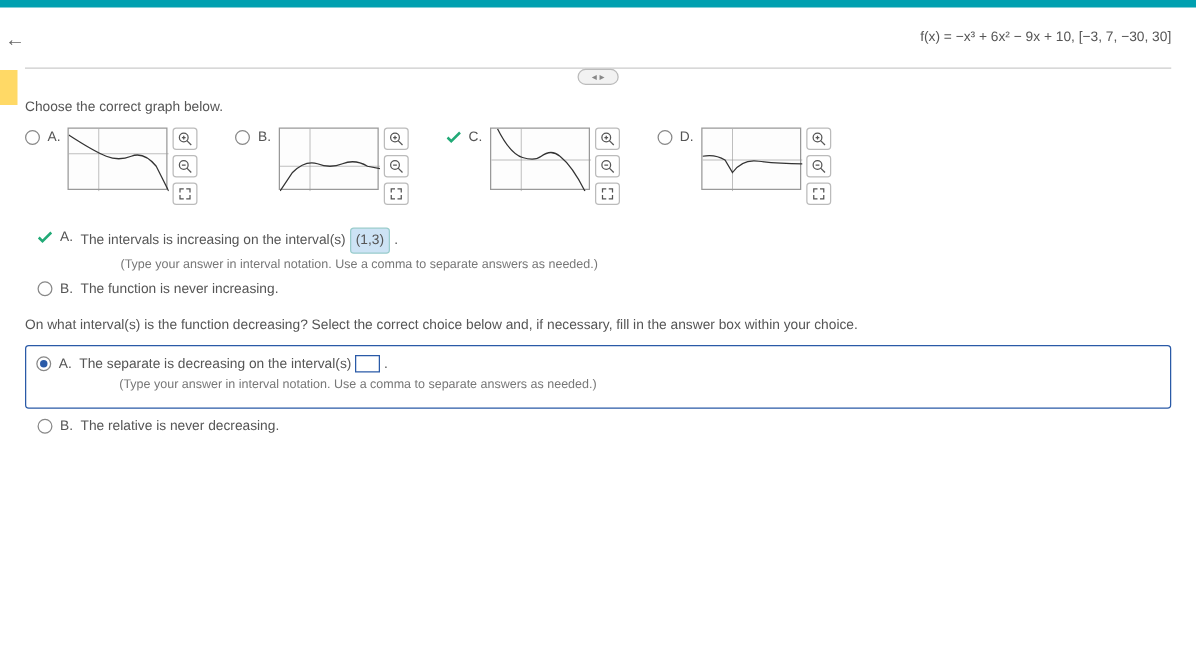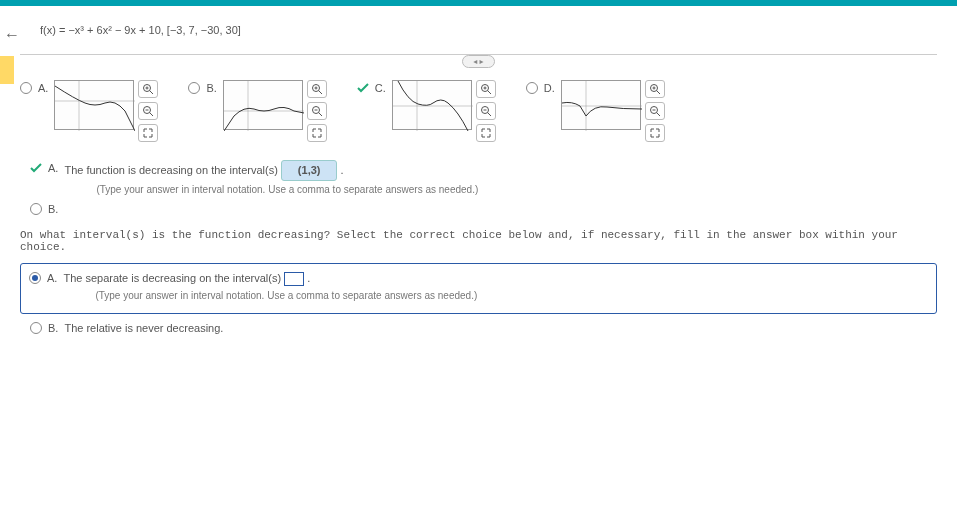--- a/index.html
+++ b/index.html
@@ -2,57 +2,58 @@
 <html><head>
   <meta charset="utf-8">
   <style>
     * { margin: 0; padding: 0; box-sizing: border-box; }
     body { font-family: Arial, sans-serif; font-size: 11px; color: #333; background: #fff; width: 957px; height: 522px; position: relative; overflow: hidden; }
     .top-bar { height: 6px; background: #00a0b0; }
     .container { padding: 8px 20px; position: relative; }
     .back-arrow { position: absolute; left: 4px; top: 18px; font-size: 16px; color: #666; cursor: pointer; }
     .question-text { color: #555; line-height: 1.3; margin-bottom: 10px; }
     .yellow-bar { position: absolute; left: 0; top: 50px; width: 14px; height: 28px; background: #ffd966; }
-    .formula { margin: 10px 0 16px 20px; color: #555; }
+    .formula { margin: 10px 0 16px 20px; color: #555; text-align: right; }
     .divider-top { border-bottom: 1px solid #ccc; margin-bottom: 12px; margin-top: 18px; }
     .pager { display: flex; align-items: center; justify-content: center; position: relative; top: -12px; }
     .pager-btn { border: 1px solid #bbb; border-radius: 10px; background: #f2f2f2; padding: 1px 10px; font-size: 8px; color: #888; }
     .section-title { color: #555; margin-bottom: 10px; }
     .choices-row { display: flex; gap: 30px; margin-bottom: 18px; }
     .choice { display: flex; align-items: flex-start; gap: 6px; }
     .choice-letter { color: #555; margin-top: 2px; }
     .radio { width: 12px; height: 12px; border: 1px solid #888; border-radius: 50%; margin-top: 2px; flex-shrink: 0; display: inline-flex; align-items: center; justify-content: center; }
     .radio.selected-blue::after { content: ""; width: 6px; height: 6px; background: #2a5aa7; border-radius: 50%; }
     .graph-group { display: flex; align-items: flex-start; gap: 4px; }
     .graph-box { width: 80px; height: 50px; border: 1px solid #999; background: #fdfdfd; position: relative; }
     .graph-tools { display: flex; flex-direction: column; gap: 4px; }
     .tool-btn { width: 20px; height: 18px; border: 1px solid #bbb; border-radius: 3px; background: #fff; display: flex; align-items: center; justify-content: center; font-size: 11px; color: #555; }
     .sub-question { color: #555; margin-bottom: 10px; }
     .option-row { display: flex; align-items: flex-start; gap: 6px; margin-bottom: 4px; margin-left: 10px; }
     .option-text { color: #555; line-height: 1.5; }
     .type-hint { color: #777; font-size: 10px; margin-left: 32px; }
-    .answer-chip { background: #cde3f5; border: 1px solid #9cc; border-radius: 3px; padding: 1px 16px; display: inline-block; font-weight: bold; }
+    .answer-chip { background: #cde3f5; border: 1px solid #9cc; border-radius: 3px; padding: 1px 4px; display: inline-block; }
     .input-box { width: 20px; height: 14px; border: 1px solid #2a5aa7; background: #fff; display: inline-block; vertical-align: middle; }
     .highlighted-box { border: 1px solid #2a5aa7; border-radius: 3px; padding: 6px 8px; margin-left: 0; margin-bottom: 6px; }
     .check-icon { width: 12px; height: 12px; fill: #2a7; flex-shrink: 0; margin-top: 2px; }
   </style>
 </head>
 <body>
 
 <div class="top-bar"></div>
 <div class="container">
   <div class="back-arrow">←</div>
   <div class="yellow-bar"></div>
   <div class="formula">f(x) = −x³ + 6x² − 9x + 10, [−3, 7, −30, 30]</div>
 
   <div class="divider-top"></div>
   <div class="pager">
       <div class="pager-btn">◂ ▸</div>
     </div>
 
+  <div class="section-title">Choose the correct graph below.</div>
 
   <div class="choices-row">
     <div class="choice">
       <span class="radio"></span>
       <span class="choice-letter">A.</span>
       <div class="graph-group">
         <div class="graph-box">
           <svg width="80" height="50">
               <line x1="24" y1="0" x2="24" y2="50" stroke="#999" stroke-width="0.5"></line>
               <line x1="0" y1="20" x2="80" y2="20" stroke="#999" stroke-width="0.5"></line>
@@ -195,33 +196,34 @@
     </div>
   </div>
 
 
   <div class="option-row">
     <svg class="check-icon" viewBox="0 0 12 12">
         <path d="M1,6 L4,9 L11,2" stroke="#2a7" stroke-width="2" fill="none"></path>
       </svg>
     <span class="choice-letter">A.</span>
     <div class="option-text">
-      <span>The function is decreasing on the interval(s) </span>
+      <span>The intervals is increasing on the interval(s) </span>
       <span class="answer-chip">(1,3)</span>
       <span>.</span>
       <br>
       <span class="type-hint">(Type your answer in interval notation. Use a comma to separate answers as needed.)</span>
     </div>
   </div>
   <div class="option-row">
     <span class="radio"></span>
     <span class="choice-letter">B.</span>
-  </div>
-
-  <div class="sub-question" style="margin-top:14px;font-family:Liberation Mono, monospace;">On what interval(s) is the function decreasing? Select the correct choice below and, if necessary, fill in the answer box within your choice.</div>
+    <span class="option-text">The function is never increasing.</span>
+  </div>
+
+  <div class="sub-question" style="margin-top:14px;">On what interval(s) is the function decreasing? Select the correct choice below and, if necessary, fill in the answer box within your choice.</div>
 
   <div class="highlighted-box">
     <div class="option-row" style="margin-left:0;">
       <span class="radio selected-blue"></span>
       <span class="choice-letter">A.</span>
       <div class="option-text">
         <span>The separate is decreasing on the interval(s) </span>
         <span class="input-box"></span>
         <span>.</span>
         <br>

